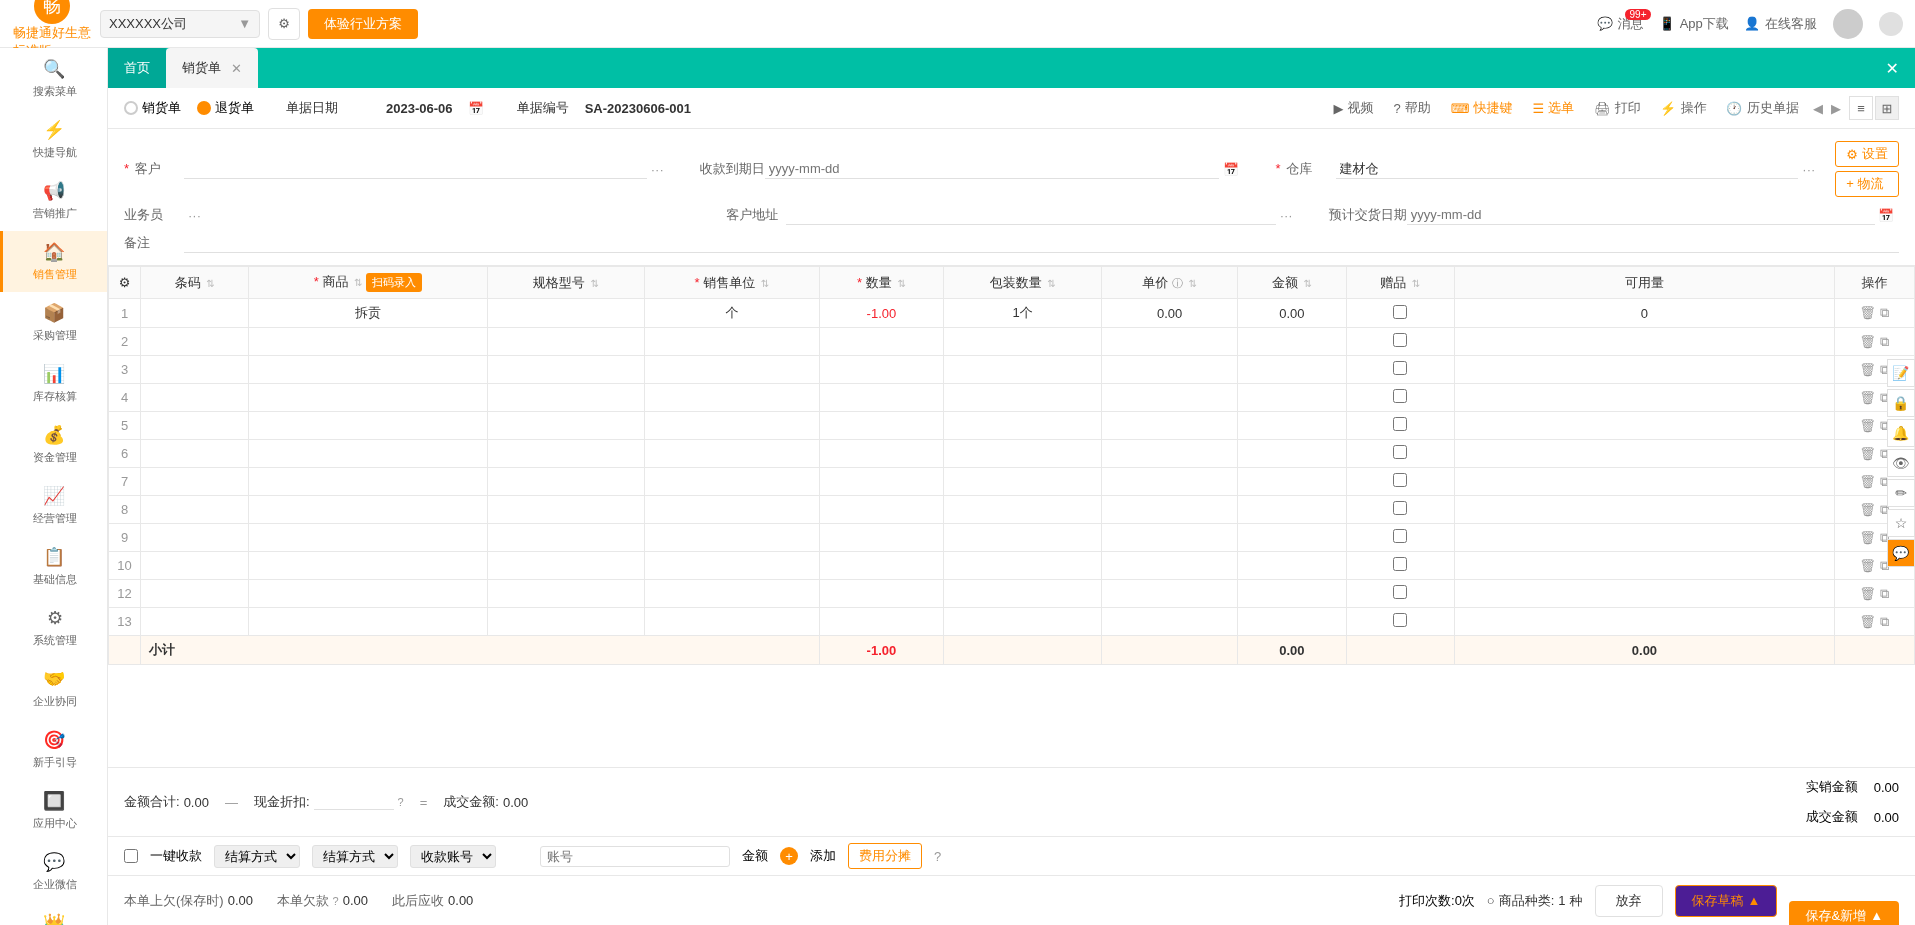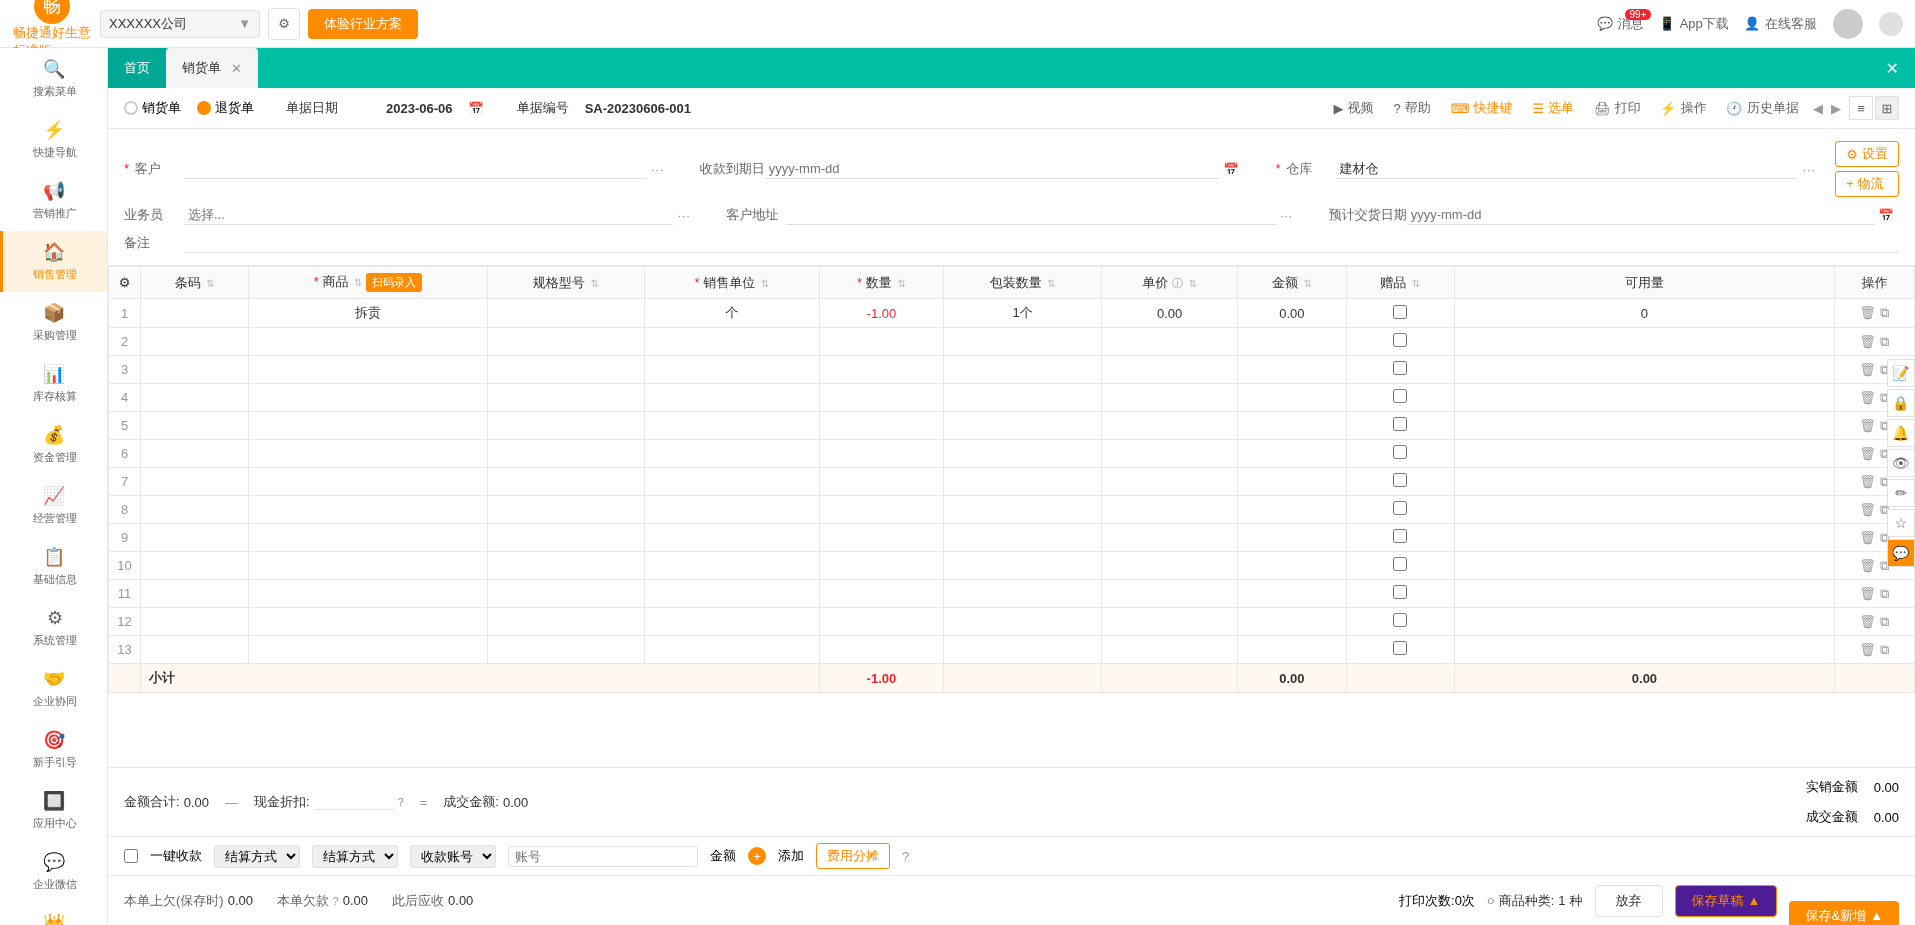--- a/index.html
+++ b/index.html
@@ -324,21 +324,20 @@
             <span>设置</span>
           </button>
           <button class="right-btn">
             <span>+ 物流</span>
           </button>
         </div>
       </div>
       <div class="form-row">
         <div class="form-field" style="flex:2;">
           <span class="field-label">业务员</span>
-          <input class="field-input" type="text" placeholder="选择..." style="">
           <span class="field-dots">···</span>
         </div>
         <div class="field-separator"></div>
         <div class="form-field" style="flex:2;">
           <span class="field-label">客户地址</span>
           <input class="field-input" type="text" value="" style="">
           <span class="field-dots">···</span>
         </div>
         <div class="field-separator"></div>
         <div class="form-field" style="flex:2;">
@@ -574,39 +573,20 @@
             <td></td>
             <td>
                 <div class="action-icons">
                   <span class="action-icon">🗑</span>
                   <span class="action-icon">⧉</span>
                 </div>
               </td>
           </tr>
           <tr>
             <td><span class="row-num">10</span></td>
-            <td></td>
-              <td></td>
-              <td></td>
-              <td></td>
-              <td></td>
-              <td></td>
-              <td></td>
-              <td></td>
-            <td><input type="checkbox" class="table-checkbox" style=""></td>
-            <td></td>
-            <td>
-                <div class="action-icons">
-                  <span class="action-icon">🗑</span>
-                  <span class="action-icon">⧉</span>
-                </div>
-              </td>
-          </tr>
-          <tr>
-            <td><span class="row-num">11</span></td>
             <td></td>
               <td></td>
               <td></td>
               <td></td>
               <td></td>
               <td></td>
               <td></td>
               <td></td>
             <td><input type="checkbox" class="table-checkbox" style=""></td>
             <td></td>
@@ -703,21 +683,21 @@
         <span>一键收款</span>
         <select class="payment-select">
           <option>结算方式</option>
         </select>
         <select class="payment-select">
           <option>结算方式</option>
         </select>
         <select class="payment-select">
           <option>收款账号</option>
         </select>
-        <input type="text" class="payment-select" placeholder="账号" style="min-width: 60px;">
+        <input type="text" class="payment-select" placeholder="账号" style="min-width: 60px; margin-left: 32px;">
         <span>金额</span>
         <button class="add-btn">+</button>
         <span>添加</span>
         <button class="expense-btn">费用分摊</button>
         <span class="help-icon">?</span>
       </div>
     </div>
 
     <div class="footer-bar">
       <div class="footer-stats">

